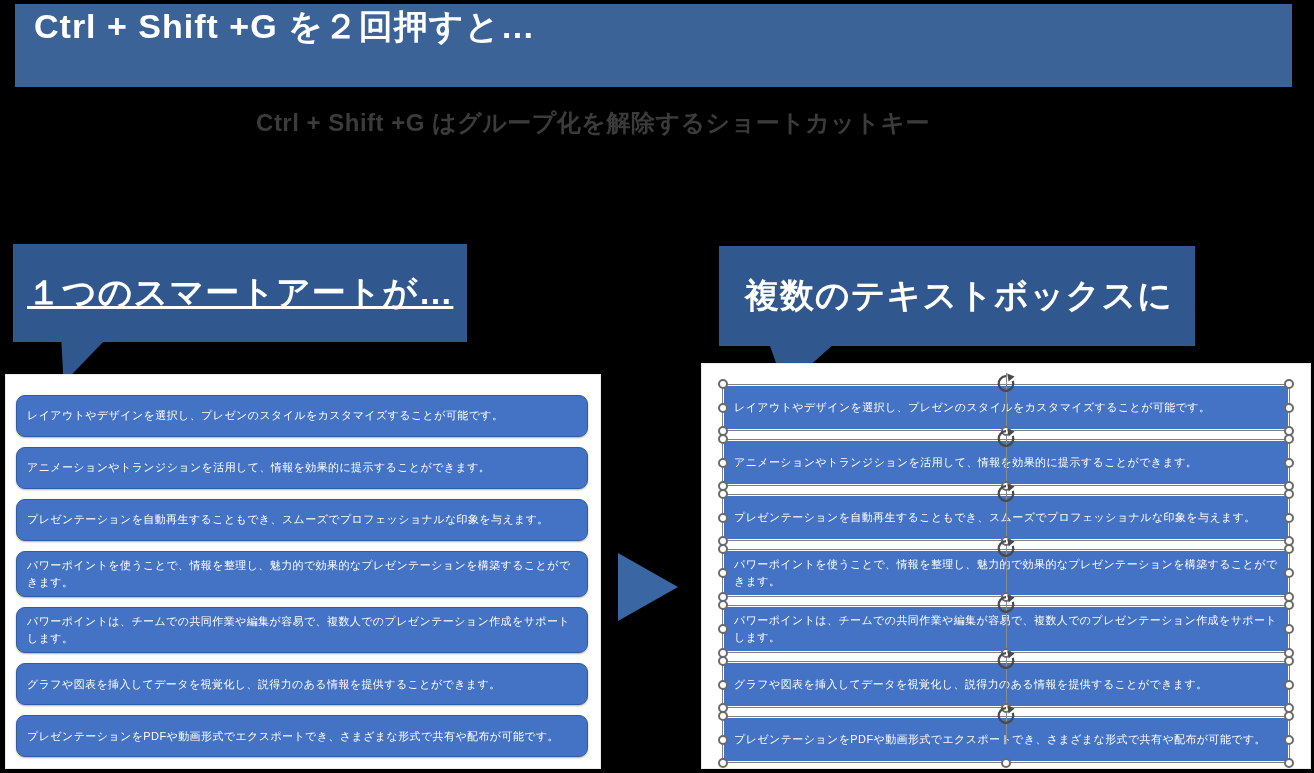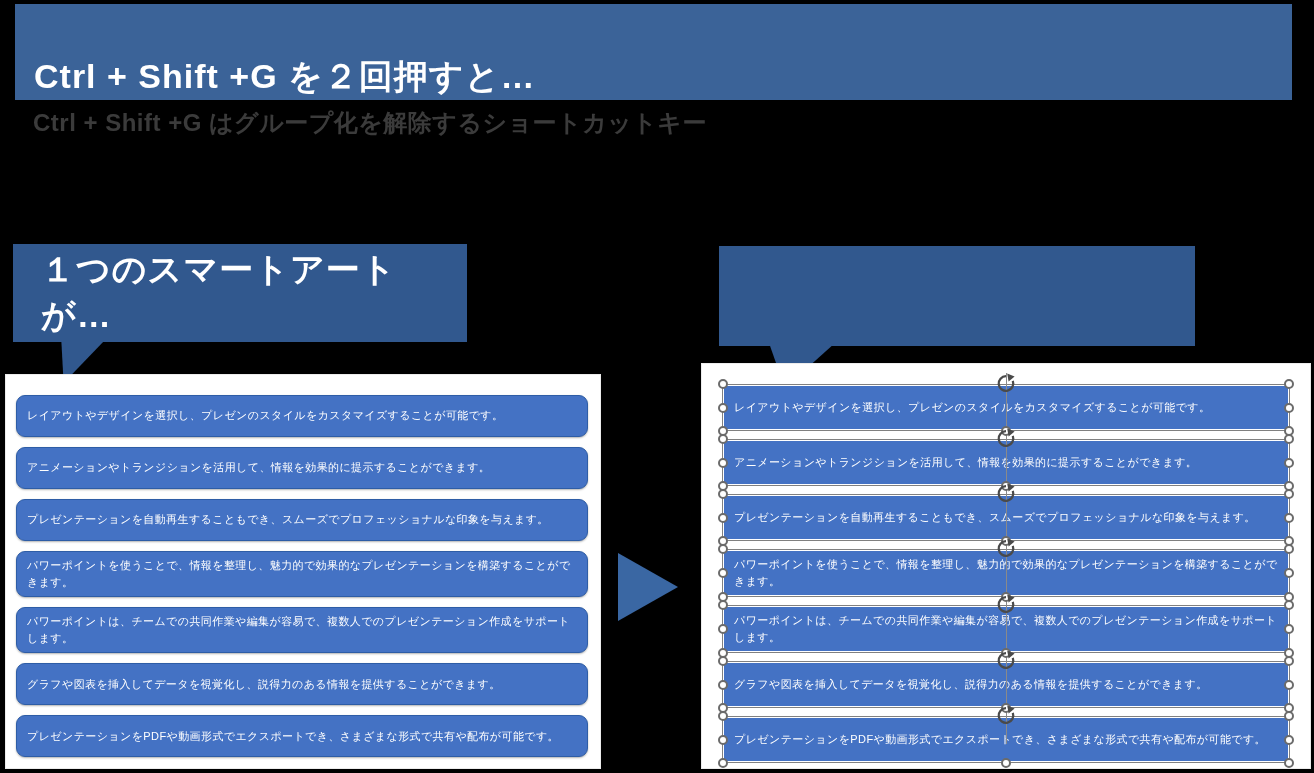--- a/index.html
+++ b/index.html
@@ -2,40 +2,41 @@
 <html><head>
 <meta charset="utf-8">
 <style>
   html,body{margin:0;padding:0;background:#000;}
   .stage{
     position:relative;width:1314px;height:773px;background:var(--c-page,#000);
     font-family:"Liberation Sans","DejaVu Sans",sans-serif;overflow:hidden;
   }
   
   .header-bar{
-    position:absolute;left:15px;top:4px;width:1277px;height:96px;
-    background:var(--c-header,#3B6398);display:flex;align-items:flex-end;
+    position:absolute;left:15px;top:4px;width:1277px;height:83px;
+    background:var(--c-header,#3B6398);display:flex;align-items:flex-start;
     box-shadow:3px 4px 6px rgba(0,0,0,.45);
   }
   .header-bar .title{
     color:#fff;font-size:34px;font-weight:bold;padding-left:19px;letter-spacing:1px;
   }
   .subtitle{
     position:absolute;left:33px;top:107px;width:1120px;
     color:var(--c-desc,#3B3B3B);font-size:24px;font-weight:bold;line-height:1.37;
     letter-spacing:.5px;
+    text-align:center;
   }
   
   .callout{
     position:absolute;background:var(--c-callout,#31588E);display:flex;align-items:center;
     box-shadow:4px 5px 7px rgba(0,0,0,.4);
   }
   .callout .callout-text{color:#fff;font-size:34px;font-weight:bold;letter-spacing:1px;}
   .callout.left{left:13px;top:244px;width:454px;height:98px;}
-  .callout.left .callout-text{padding-left:28px;}
+  .callout.left .callout-text{padding-left:14px;text-decoration:underline;}
   .callout.right{left:719px;top:246px;width:476px;height:100px;}
   .callout.right .callout-text{padding-left:26px;}
   .tail{position:absolute;background:var(--c-callout,#31588E);}
   .callout.left .tail{left:46px;top:96px;width:46px;height:43px;clip-path:polygon(5% 0,100% 0,10% 100%);}
   .callout.right .tail{left:50px;top:97px;width:66px;height:45px;clip-path:polygon(0 0,100% 0,24% 100%);}
   
   .arrow-right{
     position:absolute;left:618px;top:553px;width:0;height:0;
     border-top:34px solid transparent;border-bottom:34px solid transparent;
     border-left:60px solid var(--c-arrow,#3A67A3);
@@ -87,20 +88,21 @@
   <div class="subtitle">
     <div>Ctrl + Shift +G はグループ化を解除するショートカットキー</div>
   </div>
 
   <div class="callout left">
     <span class="callout-text">１つのスマートアートが…</span>
     <div class="tail"></div>
   </div>
 
   <div class="callout right">
+    <span class="callout-text">複数のテキストボックスに</span>
     <div class="tail"></div>
   </div>
 
   <div class="arrow-right"></div>
 
   <div class="panel left-panel">
     <div class="bars">
         <div class="left-bar">レイアウトやデザインを選択し、プレゼンのスタイルをカスタマイズすることが可能です。</div>
         <div class="left-bar">アニメーションやトランジションを活用して、情報を効果的に提示することができます。</div>
         <div class="left-bar">プレゼンテーションを自動再生することもでき、スムーズでプロフェッショナルな印象を与えます。</div>

